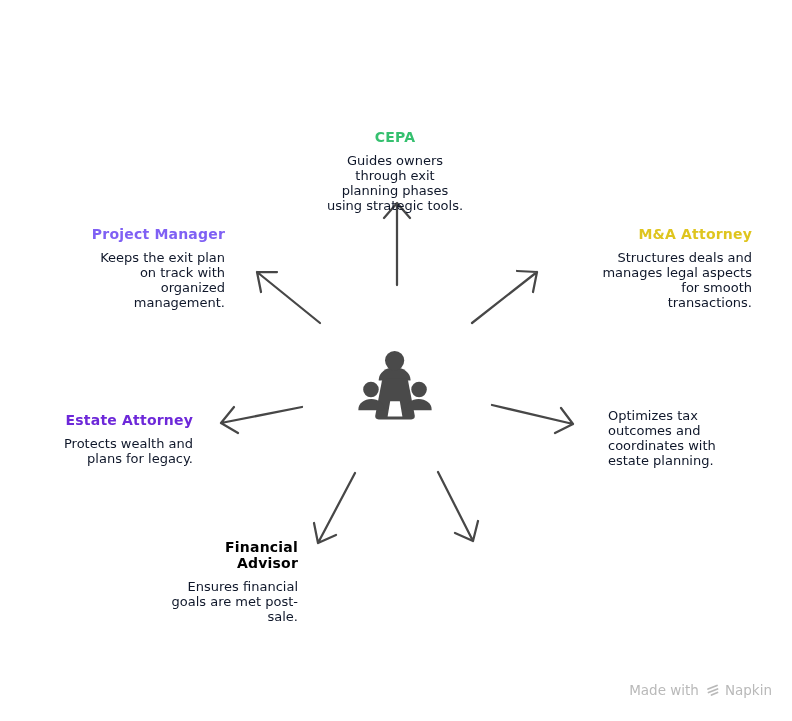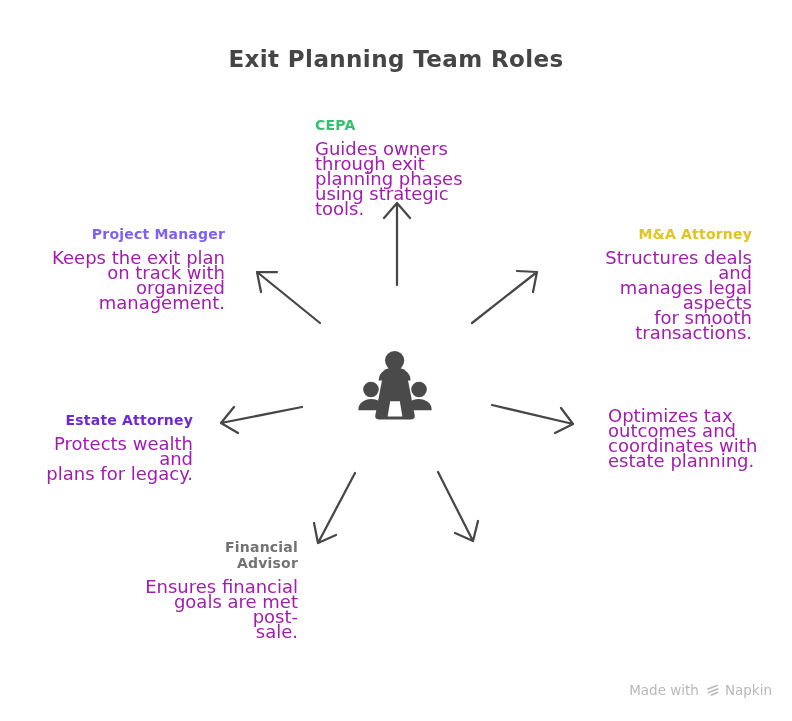--- a/index.html
+++ b/index.html
@@ -10,44 +10,43 @@
   .title{
     position:absolute;left:0;top:46px;width:100%;text-align:center;
     font-size:23px;font-weight:bold;letter-spacing:.4px;color:#454545;
   }
   .role{position:absolute;}
   .role-label{
     font-size:14px;font-weight:bold;line-height:16px;letter-spacing:.2px;
     white-space:pre-line;
   }
   .role-desc{
-    margin-top:8px;font-size:18px;line-height:15px;color:#a21caf;
+    margin-top:8px;font-size:13px;line-height:15px;color:#0f172a;
     white-space:pre-line;
   }
-  #role-cepa            {left:315px;top:117px;width:160px;text-align:left;}
+  #role-cepa            {left:315px;top:129px;width:160px;text-align:center;}
   #role-project-manager {left:25px; top:226px;width:200px;text-align:right;}
   #role-ma-attorney     {left:567px;top:226px;width:185px;text-align:right;}
   #role-estate-attorney {left:23px; top:412px;width:170px;text-align:right;}
   #role-tax-cpa         {left:608px;top:400px;width:150px;text-align:left;}
   #role-financial-advisor{left:128px;top:539px;width:170px;text-align:right;}
   #role-valuation-specialist{left:494px;top:539px;width:170px;text-align:left;}
   #arrow-layer{position:absolute;left:0;top:0;width:792px;height:721px;pointer-events:none;}
   #center-icon{position:absolute;left:358px;top:349px;width:74px;height:72px;}
   .watermark{
     position:absolute;right:20px;top:682px;display:flex;align-items:center;gap:6px;
     font-size:13.5px;color:#b9b9b9;cursor:pointer;
   }
   .watermark svg{display:block;}
 </style>
 </head>
 <body>
 
 <div id="canvas">
 
-  <div class="title">Exit Planning Team Roles</div>
 
   <svg id="arrow-layer" viewBox="0 0 792 721">
     <g fill="none" stroke-width="2.25" stroke-linecap="round" stroke-linejoin="round" stroke="#474747">
       <path d="M397 285 L397 203 M410 218 L397 203 L384 218"></path>
       <path d="M472 323 L537 272 M533 292 L537 272 L517 271"></path>
       <path d="M492 405 L573 424 M555 433 L573 424 L561 408"></path>
       <path d="M438 472 L473 541 M455 533 L473 541 L478 521"></path>
       <path d="M355 473 L318 543 M314 523 L318 543 L336 535"></path>
       <path d="M302 407 L221 423 M234 407 L221 423 L238 433"></path>
       <path d="M320 323 L257 272 M277 272 L257 272 L261 292"></path>
@@ -98,21 +97,21 @@
   </div>
 
   <div class="role" id="role-tax-cpa">
     <div class="role-desc">Optimizes tax
 outcomes and
 coordinates with
 estate planning.</div>
   </div>
 
   <div class="role" id="role-financial-advisor">
-    <div class="role-label" style="color: #737373;">Financial
+    <div class="role-label" style="color: #000000;">Financial
 Advisor</div>
     <div class="role-desc">Ensures financial
 goals are met post-
 sale.</div>
   </div>
 
 
   <div class="watermark">
     <span>Made with</span>
     <svg width="14" height="14" viewBox="0 0 14 14">

